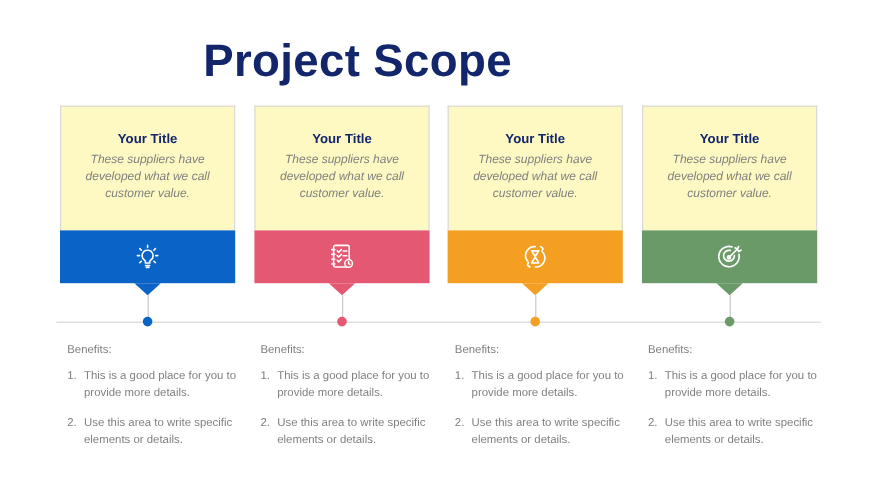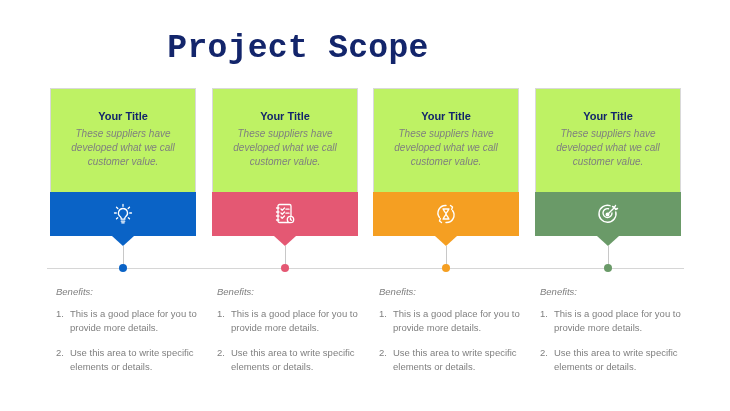--- a/index.html
+++ b/index.html
@@ -1,29 +1,29 @@
 <!DOCTYPE html>
 <html><head>
 <meta charset="utf-8">
 <style>
   html, body { margin:0; padding:0; }
   body { width:730px; height:411px; background:#ffffff; position:relative; overflow:hidden; font-family:"Liberation Sans", sans-serif; }
-  .title { position:absolute; left:0; width:596px; top:30px; text-align:center; font-size:33px; font-weight:bold; color:#13256b; letter-spacing:0.3px;font-family:Liberation Mono, monospace; }
+  .title { position:absolute; left:0; width:596px; top:30px; text-align:center; font-size:38px; font-weight:bold; color:#13256b; letter-spacing:0.3px; }
   .card { position:absolute; top:88px; width:146px; height:148px; }
-  .card-white { position:absolute; left:0; top:0; width:144px; height:103px; border:1px solid #d9d9d9; border-bottom:none; background:#bef264; }
+  .card-white { position:absolute; left:0; top:0; width:144px; height:103px; border:1px solid #d9d9d9; border-bottom:none; background:#fef9c3; }
   .card-title { position:absolute; left:0; right:0; top:21px; text-align:center; font-size:11px; font-weight:bold; color:#13256b; }
   .card-desc { position:absolute; left:6px; right:6px; top:38px; text-align:center; font-size:10px; line-height:14px; color:#7f7f7f;font-style:italic; }
   .band { position:absolute; left:0; top:104px; width:146px; height:44px; }
   .pointer { position:absolute; left:62px; top:148px; width:0; height:0; border-left:11px solid transparent; border-right:11px solid transparent; border-top:10px solid; }
   .icon { position:absolute; left:61px; top:10px; width:24px; height:24px; }
   .connector { position:absolute; width:1px; background:#c8c8c8; top:246px; height:22px; }
   .timeline { position:absolute; left:47px; top:268px; width:637px; height:1px; background:#d6d6d6; }
   .dot { position:absolute; top:264px; width:8px; height:8px; border-radius:50%; }
   .benefits { position:absolute; top:286px; width:160px; font-size:9.5px; color:#7f7f7f; }
-  .benefits-head { margin-bottom:10px;font-style:italic; }
+  .benefits-head { margin-bottom:10px; }
   .b-item { position:relative; padding-left:14px; line-height:13.5px; margin-bottom:12px; }
   .b-num { position:absolute; left:0; top:0; }
 </style>
 </head>
 <body>
 
 <div class="title">Project Scope</div>
 
 <div class="card" style="left:50px;">
   <div class="card-white">

